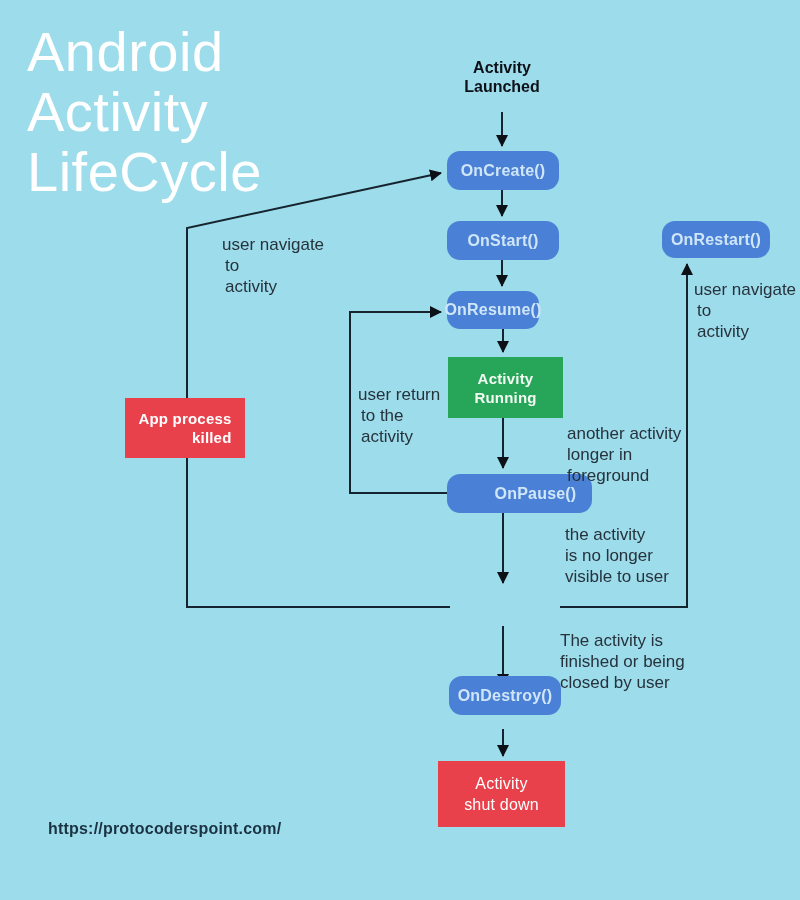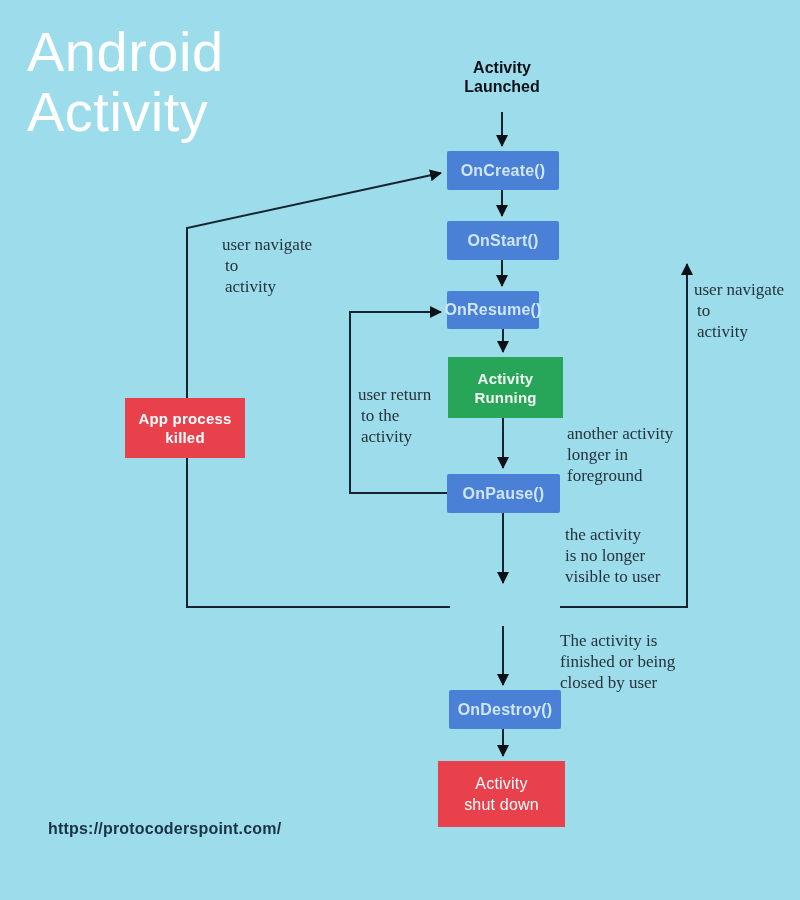--- a/index.html
+++ b/index.html
@@ -18,34 +18,34 @@
   .title span{display:block;}
 
   .top-label{
     position:absolute;left:437px;top:58px;width:130px;z-index:2;
     text-align:center;color:#0d1117;font-size:16px;font-weight:700;line-height:19px;
   }
   .top-label span{display:block;}
 
   .node{
     position:absolute;z-index:2;display:flex;align-items:center;justify-content:center;
-    background:#4a80d5;border-radius:2px;
+    background:#4a80d5;border-radius:13px;
     color:#cfe6f8;font-size:16px;font-weight:700;letter-spacing:0.2px;text-align:right;
   }
   .rect{border-radius:0;text-align:center;line-height:19px;}
   .rect span{display:block;}
   .green{background:#27a65a;color:#f2faf2;font-size:15px;font-weight:700;}
   .red{background:#e8414b;color:#ffffff;}
-  .red.bold{font-size:15px;font-weight:700;}
+  .red.bold{font-size:15px;font-weight:700;text-align:right;}
   .red.regular{font-size:16px;font-weight:400;line-height:21px;}
 
   .label{
     position:absolute;z-index:2;color:#26323c;font-size:17px;line-height:21px;font-weight:400;
   }
-  .label span{display:block;font-family:Liberation Serif, serif;}
+  .label span{display:block;}
   .label.indent-sub span + span{padding-left:3px;}
 
   .footer-url{
     position:absolute;left:48px;top:820px;z-index:2;
     color:#1a3242;font-size:16px;font-weight:700;letter-spacing:0.2px;
   }
 </style>
 </head>
 <body>
 
@@ -68,45 +68,47 @@
       <path d="M503 729 L503 756" marker-end="url(#ah)"></path>
       <path d="M450 607 L187 607 L187 228 L441 173" marker-end="url(#ah)"></path>
       <path d="M448 493 L350 493 L350 312 L441 312" marker-end="url(#ah)"></path>
       <path d="M560 607 L687 607 L687 264" marker-end="url(#ah)"></path>
     </g>
   </svg>
 
   <div class="title">
     <span>Android</span>
     <span>Activity</span>
+    <span>LifeCycle</span>
   </div>
 
   <div class="top-label">
     <span>Activity</span>
     <span>Launched</span>
   </div>
 
   <div class="node" style="left:447px;top:151px;width:112px;height:39px;">OnCreate()</div>
 
   <div class="node" style="left:447px;top:221px;width:112px;height:39px;">OnStart()</div>
 
   <div class="node" style="left:447px;top:291px;width:92px;height:38px;">OnResume()</div>
 
   <div class="node rect green" style="left:448px;top:357px;width:115px;height:61px;">
     <div>
       <span>Activity</span>
       <span>Running</span>
     </div>
   </div>
 
-  <div class="node" style="left:447px;top:474px;width:113px;height:39px;">OnPause()</div>
+  <div class="node" style="left:447px;top:474px;width:113px;height:39px;padding-left:32px;">OnPause()</div>
 
 
-  <div class="node" style="left:449px;top:690px;width:112px;height:39px;">OnDestroy()</div>
+  <div class="node" style="left:449px;top:676px;width:112px;height:39px;">OnDestroy()</div>
 
+  <div class="node" style="left:662px;top:221px;width:108px;height:37px;">OnRestart()</div>
 
   <div class="node rect red bold" style="left:125px;top:398px;width:120px;height:60px;">
     <div>
       <span>App process</span>
       <span>killed</span>
     </div>
   </div>
 
   <div class="node rect red regular" style="left:438px;top:761px;width:127px;height:66px;">
     <div>

